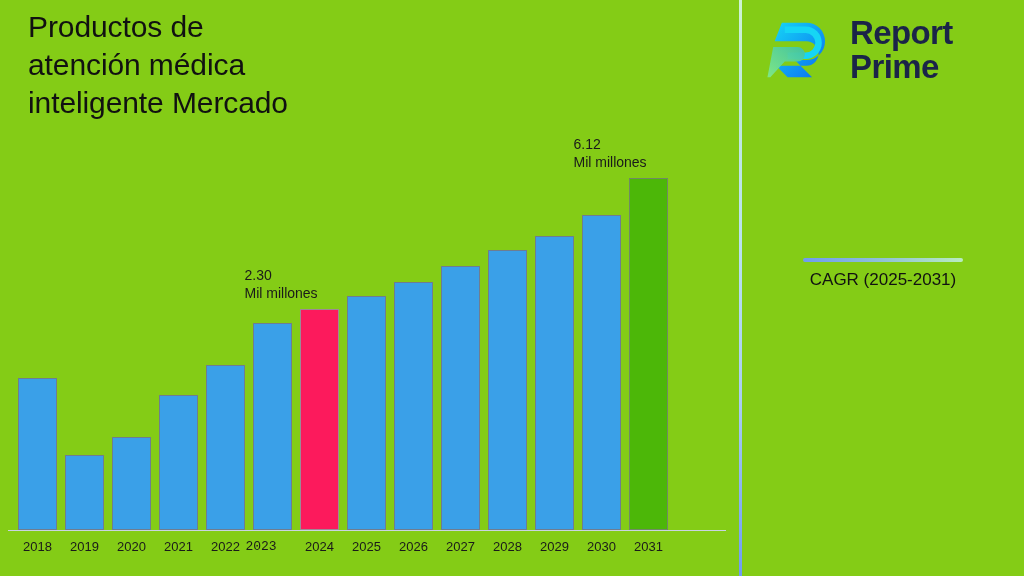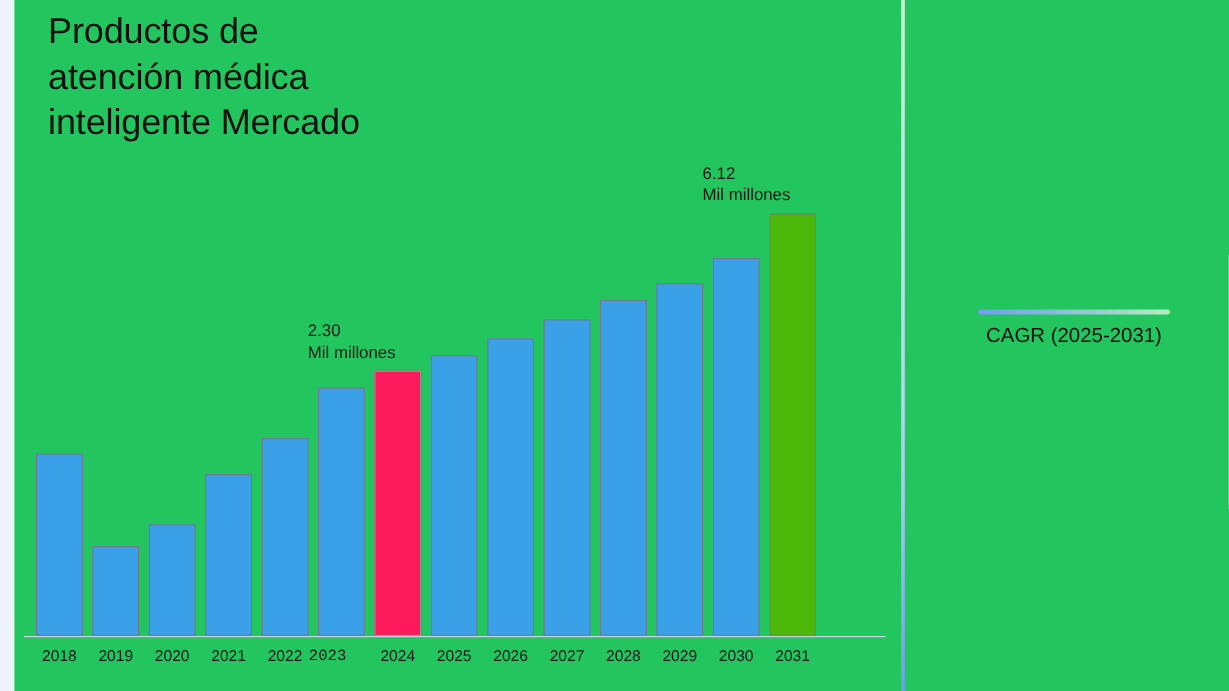--- a/index.html
+++ b/index.html
@@ -12,22 +12,21 @@
     background: #eef3fb;
     font-family: "Liberation Sans", sans-serif;
     overflow: hidden;
     position: relative;
   }
 
   
   #root {
     position: absolute;
     inset: 0;
-    background: #22c55e;
-    margin-left: 12px;
+    background: #84cc16;
   }
 
   
   #left-panel {
     position: absolute;
     left: 0;
     top: 0;
     width: 740px;
     height: 576px;
   }
@@ -211,19 +210,43 @@
         <div class="bar-label" style="left: 573.5px; top: 136px;">6.12
 Mil millones</div>
         <div class="tick-label" style="left: 620.5px;">2031</div>
       </div>
   </div>
 
   <div id="divider"></div>
 
   <div id="right-panel">
 
+    <div id="logo">
+      <span id="logo-mark">
+        <svg viewBox="0 0 100 100" width="72" height="72" aria-hidden="true">
+          <defs>
+            <linearGradient id="gblue" x1="0" y1="0" x2="1" y2="1">
+              <stop offset="0%" stop-color="#16d5f5"></stop>
+              <stop offset="100%" stop-color="#0a6cf1"></stop>
+            </linearGradient>
+            <linearGradient id="ggreen" x1="0" y1="1" x2="1" y2="0">
+              <stop offset="0%" stop-color="#7fe88a"></stop>
+              <stop offset="100%" stop-color="#3fc3a8"></stop>
+            </linearGradient>
+          </defs>
+
+          <path d="M22 12 H56 A26 26 0 0 1 56 64 H40 L64 88 H30 L14 72 H56 A13 13 0 0 0 56 38 H12 Z" fill="url(#gblue)"></path>
+
+          <path d="M26 22 H55 A18 18 0 0 1 55 58 H30" fill="none" stroke="#16d5f5" stroke-width="9"></path>
+
+          <path d="M10 46 H44 A10 10 0 0 1 44 66 H26 L6 88 H2 Z" fill="url(#ggreen)" opacity="0.95"></path>
+        </svg>
+      </span>
+      <span id="logo-text">Report
+Prime</span>
+    </div>
 
     <div id="cagr-block">
       <div id="cagr-rule"></div>
       <div id="cagr-caption">CAGR (2025-2031)</div>
     </div>
   </div>
 </div>
 
 </body></html>

